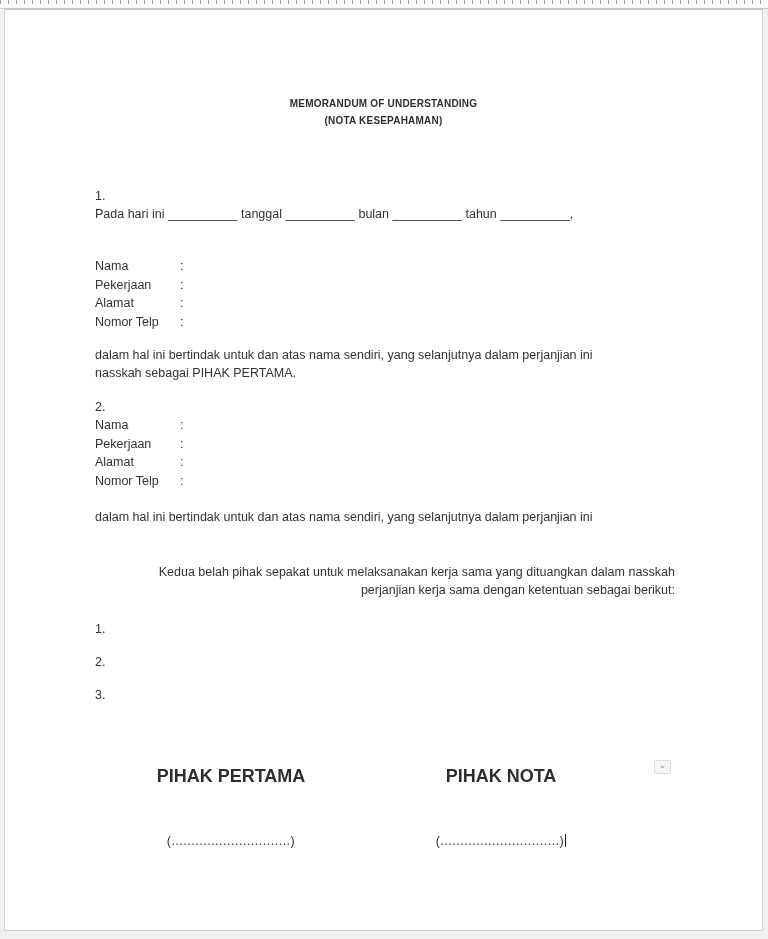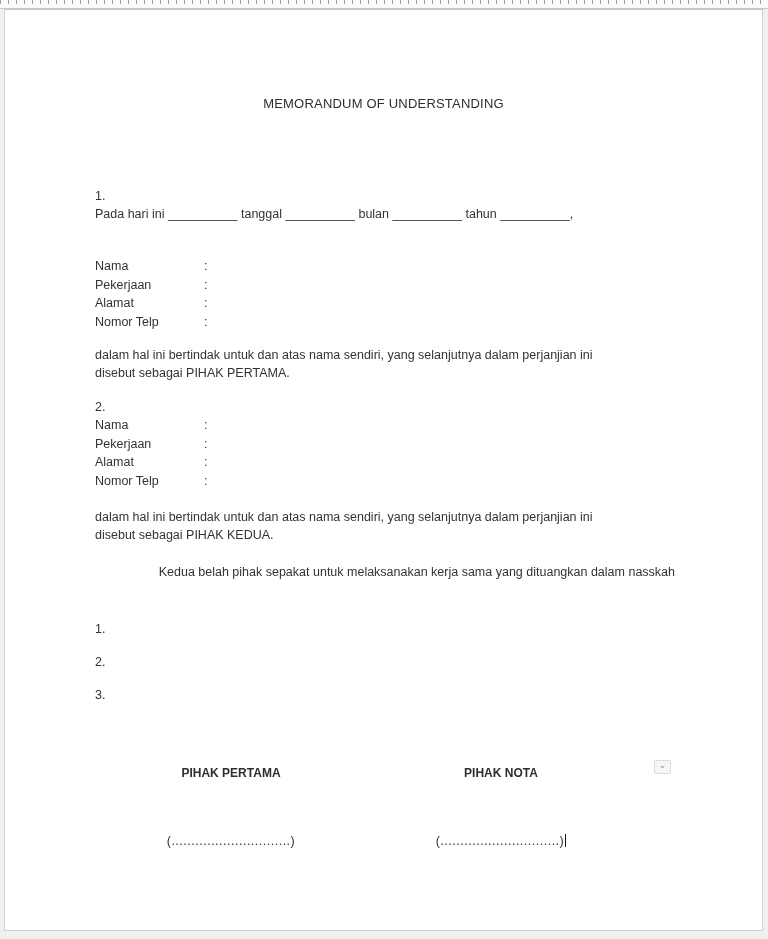--- a/index.html
+++ b/index.html
@@ -31,44 +31,44 @@
     position:absolute; left:4px; top:9px; width:759px; height:922px;
     background:#ffffff;
     border:1px solid #cdd2d6;
     border-top-color:#c4c9cc;
   }
 
   .abs { position:absolute; }
   .doc-text { font-size:12.5px; line-height:18px; color:#333333; }
 
   .title-wrap { left:0; top:85px; width:100%; text-align:center; }
-  .title-line { font-size:13px; font-weight:normal; line-height:17px; letter-spacing:.2px; color:#2e2e2e; }
+  .title-line { font-size:10px; font-weight:bold; line-height:17px; letter-spacing:.2px; color:#2e2e2e; }
 
   .block-left { left:90px; }
 
   .sec-intro { top:177px; width:580px; }
 
   .fields { width:400px; }
   .fields-p1 { top:247px; }
-  .field-row { display:flex; line-height:18.5px;gap:24px; }
+  .field-row { display:flex; line-height:18.5px; }
   .field-label { width:85px; }
 
   .clause { width:580px; }
   .clause-p1 { top:336px; }
 
   .sec2 { top:388px; width:580px; }
   .sec2 .field-row { line-height:18.6px; }
 
   .clause-p2 { top:498px; }
   .closing { top:553px; width:580px;text-align:right; }
 
   .terms-list { top:610px; width:300px; }
   .terms-item { line-height:18px; margin-bottom:15px; }
 
-  .sig-title { top:756px; width:220px; text-align:center; font-size:12px; font-weight:bold; color:#2e2e2e; }
+  .sig-title { top:756px; width:220px; text-align:center; font-size:18px; font-weight:bold; color:#2e2e2e; }
   .sig-left  { left:116px; }
   .sig-right { left:386px; }
   .sig-line  { top:824px; width:220px; text-align:center; font-size:12.5px; letter-spacing:.5px; white-space:nowrap; }
 
   .caret {
     display:inline-block; width:1px; height:13px; background:#111;
     vertical-align:-2px; margin-left:1px;
     animation:blink 1.1s steps(1) infinite;
   }
   @keyframes blink { 50% { opacity:0; } }
@@ -85,20 +85,21 @@
 <body>
 
 <div class="canvas">
 
   <div class="ruler"></div>
 
   <div class="page">
 
     <div class="abs title-wrap">
       <div class="title-line">MEMORANDUM OF UNDERSTANDING</div>
+      <div class="title-line">(NOTA KESEPAHAMAN)</div>
     </div>
 
     <div class="abs block-left sec-intro doc-text">
       <div>1.</div>
       <div>Pada hari ini __________ tanggal __________ bulan __________ tahun __________,</div>
     </div>
 
     <div class="abs block-left fields fields-p1 doc-text">
       <div class="field-row">
         <span class="field-label">Nama</span>
@@ -113,21 +114,21 @@
         <span>:</span>
       </div>
       <div class="field-row">
         <span class="field-label">Nomor Telp</span>
         <span>:</span>
       </div>
     </div>
 
     <div class="abs block-left clause clause-p1 doc-text">
       <div>dalam hal ini bertindak untuk dan atas nama sendiri, yang selanjutnya dalam perjanjian ini</div>
-      <div>disebut sebagai PIHAK PERTAMA.</div>
+      <div>nasskah sebagai PIHAK PERTAMA.</div>
     </div>
 
     <div class="abs block-left sec2 doc-text">
       <div>2.</div>
       <div class="field-row">
         <span class="field-label">Nama</span>
         <span>:</span>
       </div>
       <div class="field-row">
         <span class="field-label">Pekerjaan</span>
@@ -138,25 +139,25 @@
         <span>:</span>
       </div>
       <div class="field-row">
         <span class="field-label">Nomor Telp</span>
         <span>:</span>
       </div>
     </div>
 
     <div class="abs block-left clause clause-p2 doc-text">
       <div>dalam hal ini bertindak untuk dan atas nama sendiri, yang selanjutnya dalam perjanjian ini</div>
-      <div>disebut sebagai PIHAK KEDUA.</div>
     </div>
 
     <div class="abs block-left closing doc-text">
       <div>Kedua belah pihak sepakat untuk melaksanakan kerja sama yang dituangkan dalam nasskah</div>
+      <div>perjanjian kerja sama dengan ketentuan sebagai berikut:</div>
     </div>
 
     <div class="abs block-left terms-list doc-text">
       <div class="terms-item">1.</div>
       <div class="terms-item">2.</div>
       <div class="terms-item">3.</div>
     </div>
 
     <div class="abs sig-title sig-left">PIHAK PERTAMA</div>
     <div class="abs sig-title sig-right">PIHAK NOTA</div>

